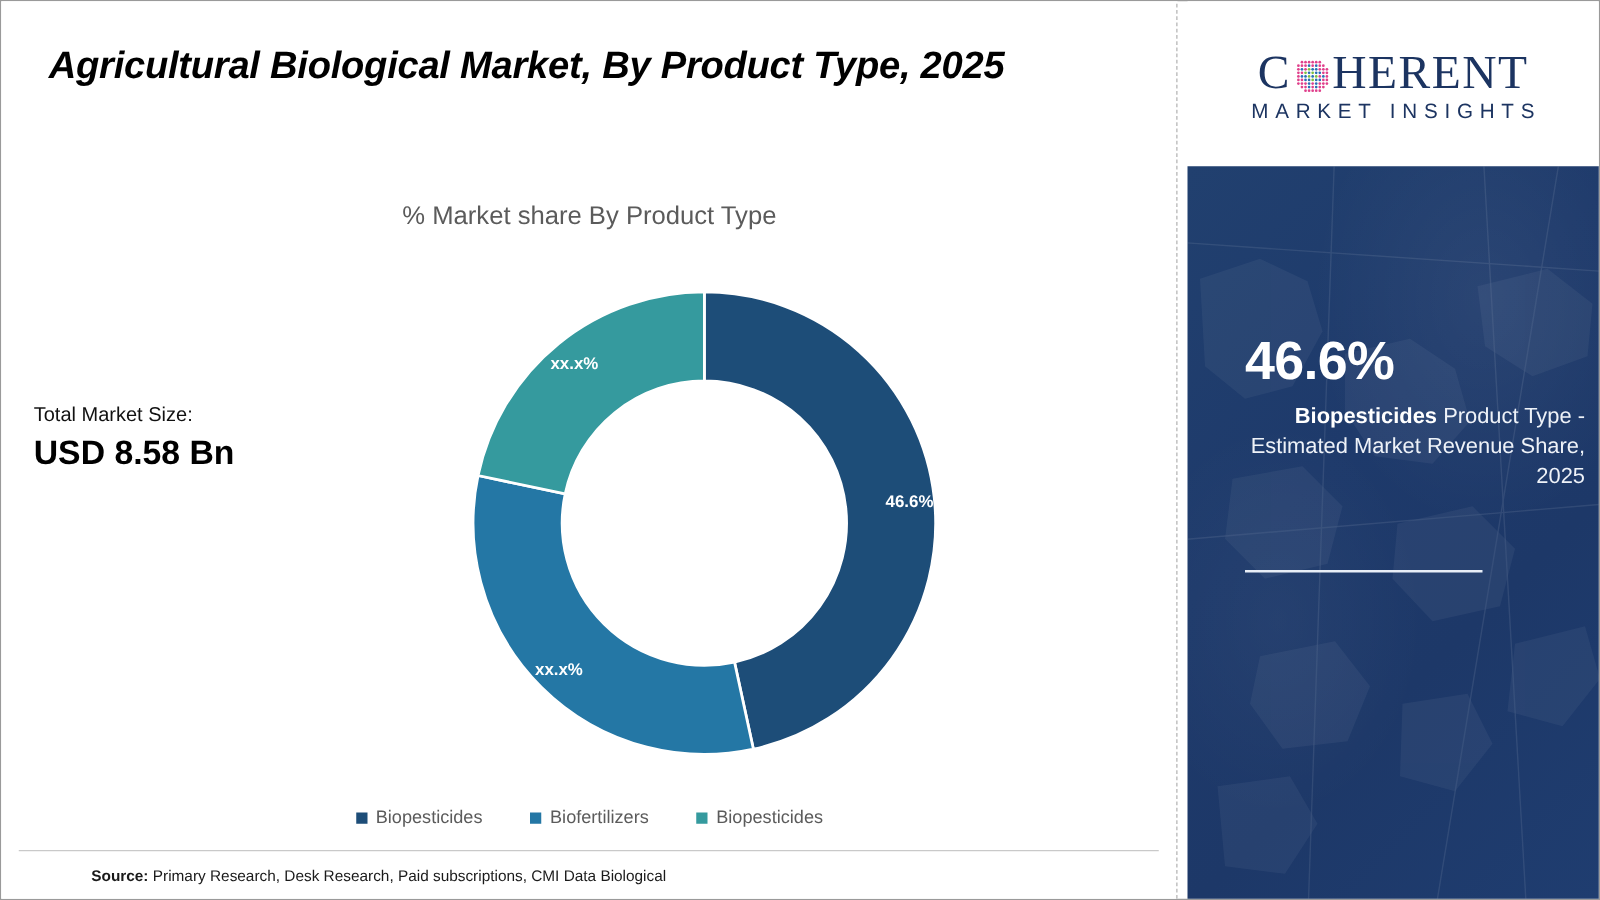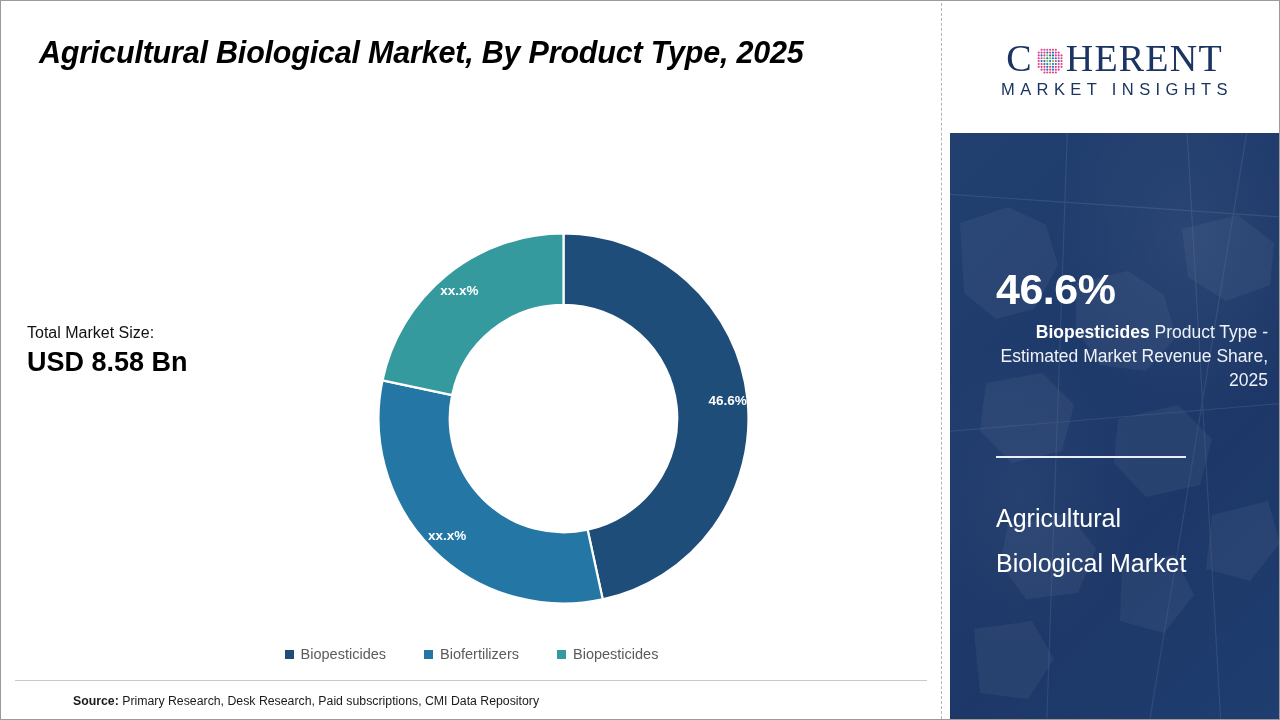--- a/index.html
+++ b/index.html
@@ -261,20 +261,21 @@
 </style>
 </head>
 <body>
 
 <div id="page">
 
   <div id="main-panel">
 
     <h1 id="page-title">Agricultural Biological Market, By Product Type, 2025</h1>
 
+    <div id="chart-subtitle">% Market share By Product Type</div>
 
     <div id="market-size-block">
       <div id="market-size-label">Total Market Size:</div>
       <div id="market-size-value">USD 8.58 Bn</div>
     </div>
 
     <div id="donut-wrap">
       <svg id="donut-svg" viewBox="0 0 375 385">
         <g id="donut-slices">
             <path d="M 187.5 7.5 A 185 185 0 0 1 226.72131533558004 373.2946028601158 L 211.62110893138174 303.6886807589712 A 113.77499999999999 113.77499999999999 0 0 0 187.5 78.72500000000001 Z" fill="#1d4d78" stroke="#ffffff" stroke-width="2.2"></path>
@@ -299,21 +300,21 @@
           <span class="legend-label">Biofertilizers</span>
         </div>
         <div class="legend-item">
           <span class="legend-swatch" style="background: rgb(53, 154, 158);"></span>
           <span class="legend-label">Biopesticides</span>
         </div>
       </div>
 
     <div id="footer-divider"></div>
     <div id="footer-source">
-      <b>Source:</b><span> Primary Research, Desk Research, Paid subscriptions, CMI Data Repository</span>
+      <b>Source:</b><span> Primary Research, Desk Research, Paid subscriptions, CMI Data Biological</span>
     </div>
   </div>
 
   <div id="panel-separator"></div>
 
   <div id="sidebar">
 
     <div id="logo-area">
       <div id="logo-wordmark">
         <span>C</span>
@@ -422,16 +423,15 @@
 
       <div id="stat-content">
         <div id="stat-value">46.6%</div>
         <div id="stat-desc">
           <b>Biopesticides</b><span> Product Type - Estimated Market Revenue Share, 2025</span>
         </div>
       </div>
 
       <div id="stat-divider"></div>
 
-      <div id="stat-market-name">Agricultural Biological Market</div>
     </div>
   </div>
 </div>
 
 </body></html>

